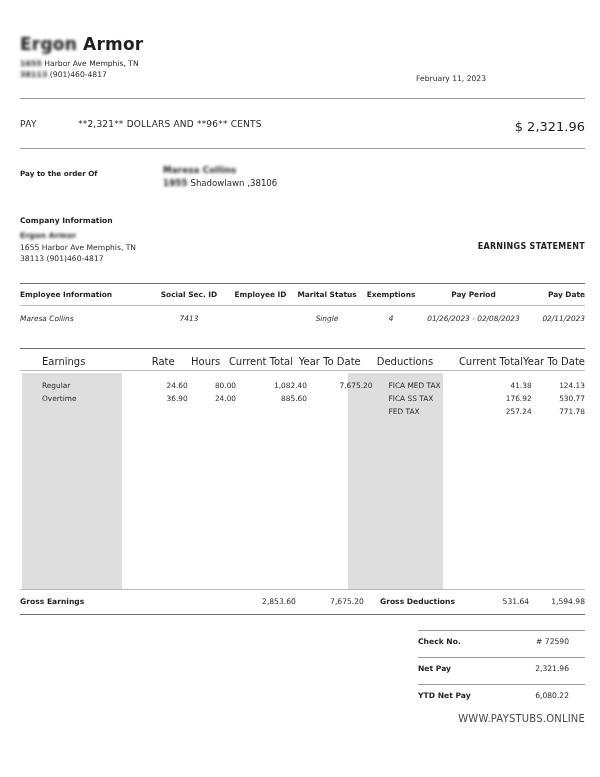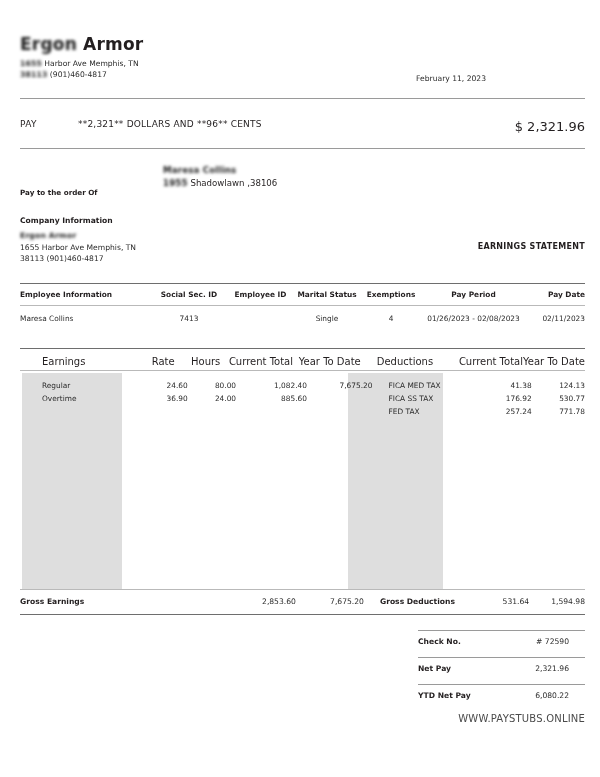--- a/index.html
+++ b/index.html
@@ -56,21 +56,21 @@
     font-size: 7.6px;
     color: #2b2b2b;
   }
 
   
   .pay-label  { left: 20px;  top: 119px; font-size: 9px; letter-spacing: .4px; }
   .pay-words  { left: 78px;  top: 119px; font-size: 9px; letter-spacing: .2px; white-space: nowrap; }
   .pay-amount { left: 0; top: 119px; width: 585px; text-align: right; font-size: 13px; }
 
   
-  .payee-label { left: 20px; top: 169px; font-size: 7.2px; font-weight: bold; margin-top: 19px; }
+  .payee-label { left: 20px; top: 169px; font-size: 7.2px; font-weight: bold; }
   .payee-name  { left: 163px; top: 165px; font-size: 8.6px; }
   .payee-addr  { left: 163px; top: 178px; font-size: 8.6px; white-space: nowrap; }
   .payee-addr .blur { font-size: 8.6px; }
 
   
   .ci-heading  { left: 20px; top: 216px; font-size: 7.6px; font-weight: bold; }
   .ci-name     { left: 20px; top: 231px; font-size: 7.6px; }
   .ci-addr     { left: 20px; top: 242px; font-size: 7.6px; line-height: 11px; color: #2b2b2b; }
   .earnings-statement {
     left: 0; top: 242px; width: 585px;
@@ -87,21 +87,21 @@
   .emp-table td, .emp-table th {
     font-size: 7.4px;
     padding: 0;
     white-space: nowrap;
   }
   .emp-table th {
     font-weight: bold;
     padding-bottom: 7px;
     padding-top: 6px;
   }
-  .emp-table td { padding-top: 8px; padding-bottom: 6px; color: #2b2b2b; }
+  .emp-table td { padding-top: 8px; padding-bottom: 6px; color: #2b2b2b; font-style: italic; }
 
   .ern-table { font-size: 7.4px; }
   .ern-table th {
     font-size: 10px;
     font-weight: normal;
     padding: 7px 0 7px 0;
     white-space: nowrap;
   }
   .ern-table td {
     font-size: 7.4px;

